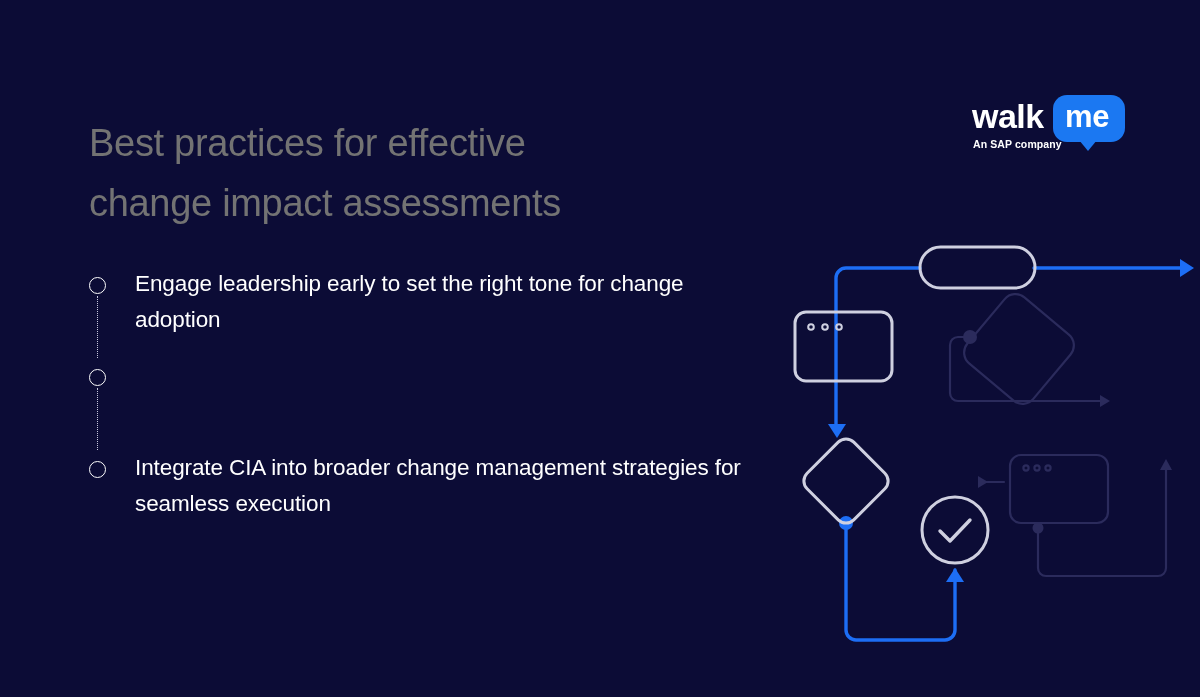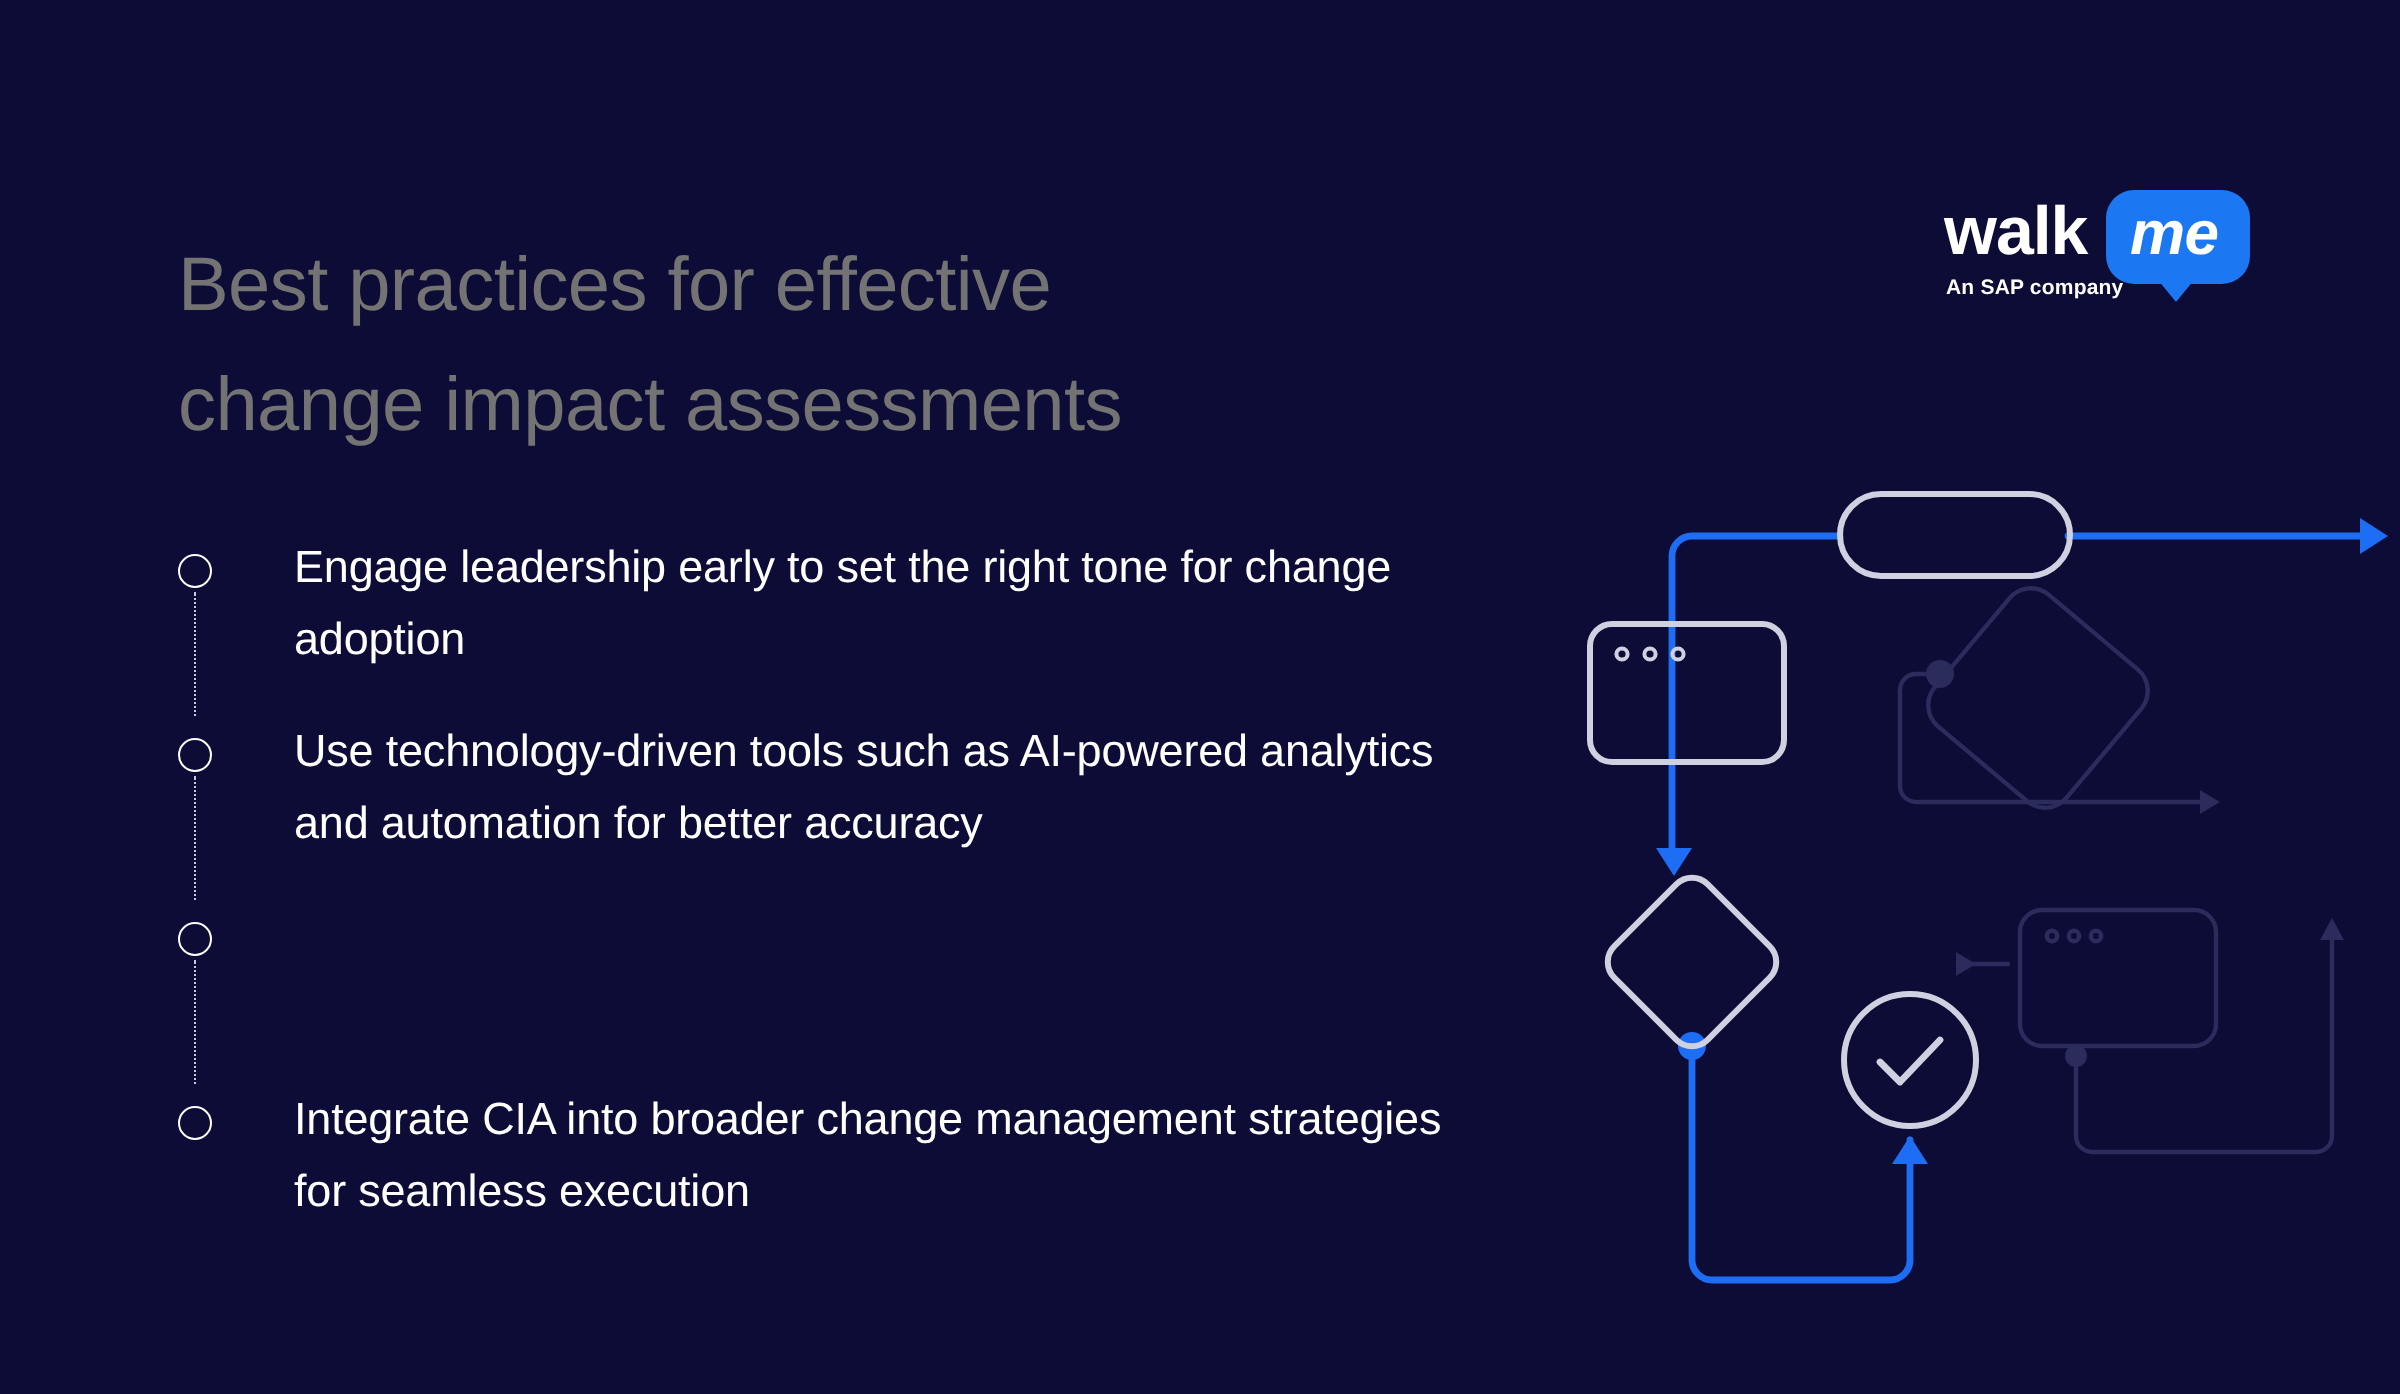--- a/index.html
+++ b/index.html
@@ -49,21 +49,20 @@
     letter-spacing: -0.5px;
   }
   #logo-bubble {
     position: absolute;
     left: 88px;
     top: 0px;
     width: 72px;
     height: 47px;
     background: #1b78f2;
     border-radius: 14px;
-    font-style: italic;
   }
   #logo-bubble-tail {
     position: absolute;
     left: 26px;
     top: 45px;
     width: 0;
     height: 0;
     border-left: 9px solid transparent;
     border-right: 9px solid transparent;
     border-top: 11px solid #1b78f2;
@@ -113,21 +112,21 @@
   .bullet-dotline {
     position: absolute;
     left: 8px;
     top: 30px;
     width: 0;
     height: 62px;
     border-left: 1.6px dotted #c8c8dd;
   }
   .bullet-text {
     position: relative;
-    margin-left: 58px;
+    margin-left: 46px;
     color: #ffffff;
     font-size: 22.5px;
     line-height: 36px;
     font-weight: 400;
     letter-spacing: -0.1px;
   }
 
   
   #diagram {
     position: absolute;
@@ -156,25 +155,20 @@
   </div>
 
   <div id="bullets">
 
     <div class="bullet-row">
       <div class="bullet-marker"></div>
       <div class="bullet-dotline"></div>
       <div class="bullet-text">Engage leadership early to set the right tone for change adoption</div>
     </div>
 
-    <div class="bullet-row">
-      <div class="bullet-marker"></div>
-      <div class="bullet-dotline"></div>
-      <div class="bullet-text">Use technology-driven tools such as AI-powered analytics and automation for better accuracy</div>
-    </div>
 
     <div class="bullet-row">
       <div class="bullet-marker"></div>
       <div class="bullet-dotline"></div>
     </div>
 
     <div class="bullet-row">
       <div class="bullet-marker"></div>
       <div class="bullet-text">Integrate CIA into broader change management strategies for seamless execution</div>
     </div>

